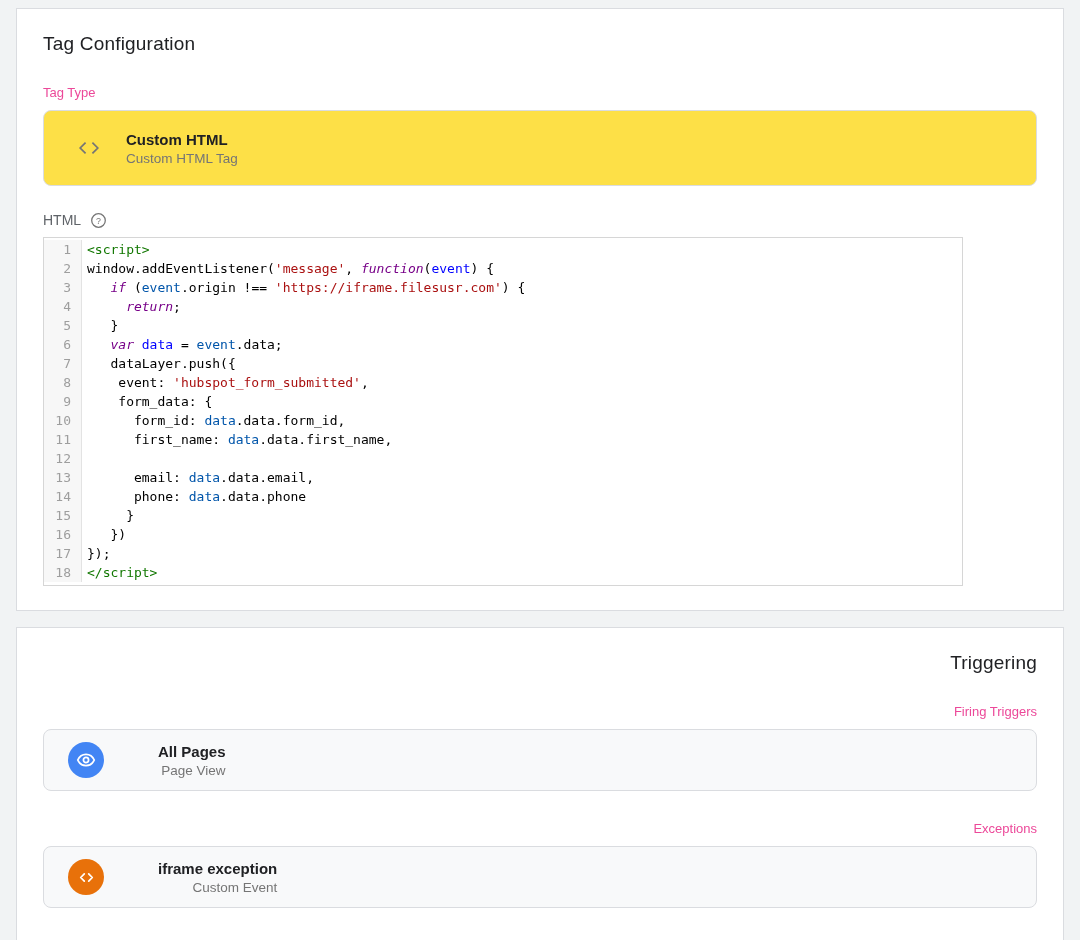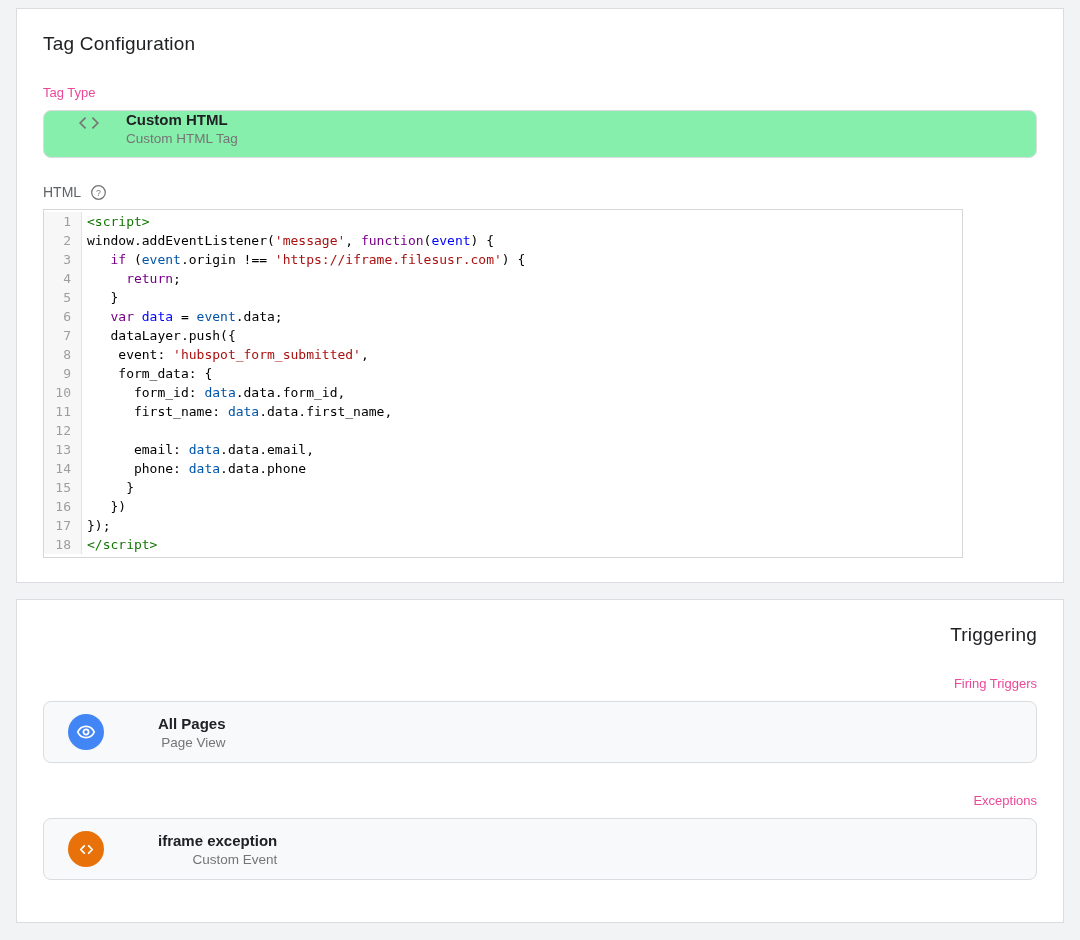--- a/index.html
+++ b/index.html
@@ -24,26 +24,26 @@
     letter-spacing: .2px;
     margin-bottom: 30px;
   }
   .field-label {
     font-size: 13px;
     color: #ec4899;
     margin-bottom: 10px;
   }
   
   .type-card {
-    height: 48px;
+    height: 76px;
     border: 1px solid #dadce0;
     border-radius: 8px;
-    background: #86efac;
+    background: #fde047;
     display: flex;
-    align-items: flex-start;
+    align-items: center;
     padding-left: 28px;
     cursor: pointer;
   }
   .type-icon { width: 34px; display: flex; justify-content: center; }
   .row-text { margin-left: 20px; display: flex; flex-direction: column; gap: 3px; }
   .row-name { font-size: 15px; font-weight: 700; color: #202124; }
   .row-sub  { font-size: 13.5px; color: #757575; }
   
   .html-label-row {
     margin-top: 26px;
@@ -68,21 +68,21 @@
     flex: 0 0 38px;
     background: #f7f7f7;
     border-right: 1px solid #e3e3e3;
     color: #9e9e9e;
     text-align: right;
     padding-right: 10px;
     user-select: none;
   }
   .code-content { white-space: pre; padding-left: 5px; color: #000; }
   .tok-tag  { color: #117700; }
-  .tok-kw   { color: #770088; }
+  .tok-kw   { color: #770088; font-style: italic; }
   .tok-str  { color: #aa1111; }
   .tok-def  { color: #0000ff; }
   .tok-var2 { color: #0055aa; }
   .tok-plain{ color: #000000; }
   
   .trigger-row {
     height: 62px;
     background: #f8f9fa;
     border: 1px solid #dadce0;
     border-radius: 8px;

